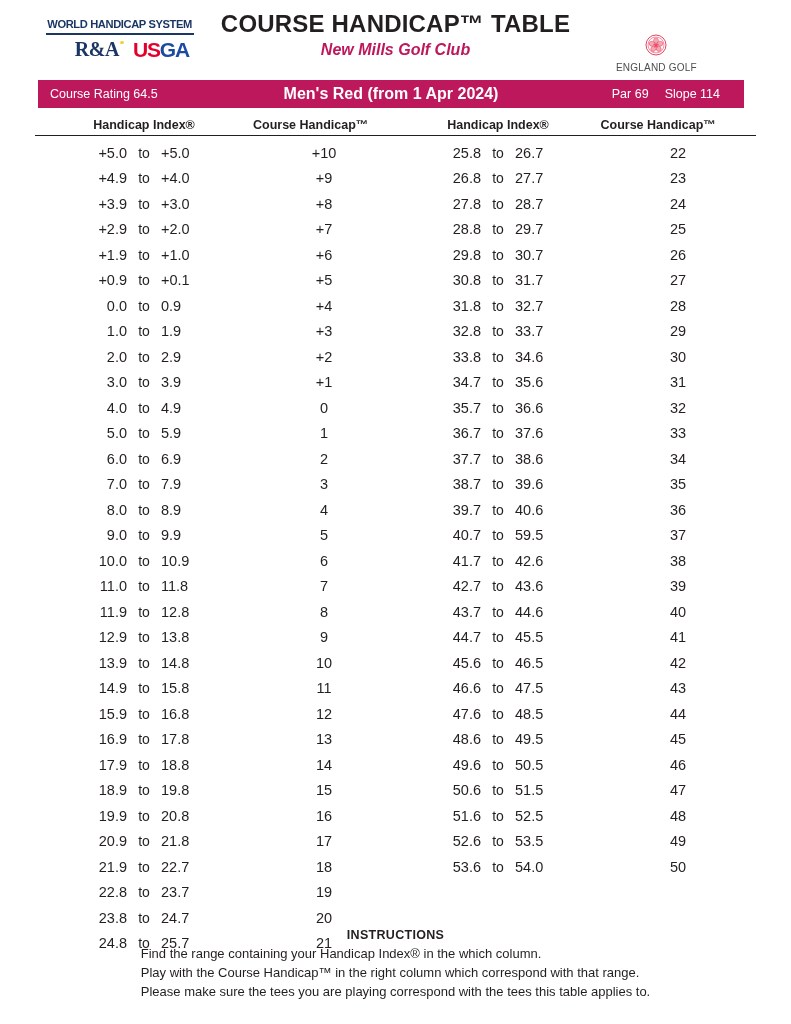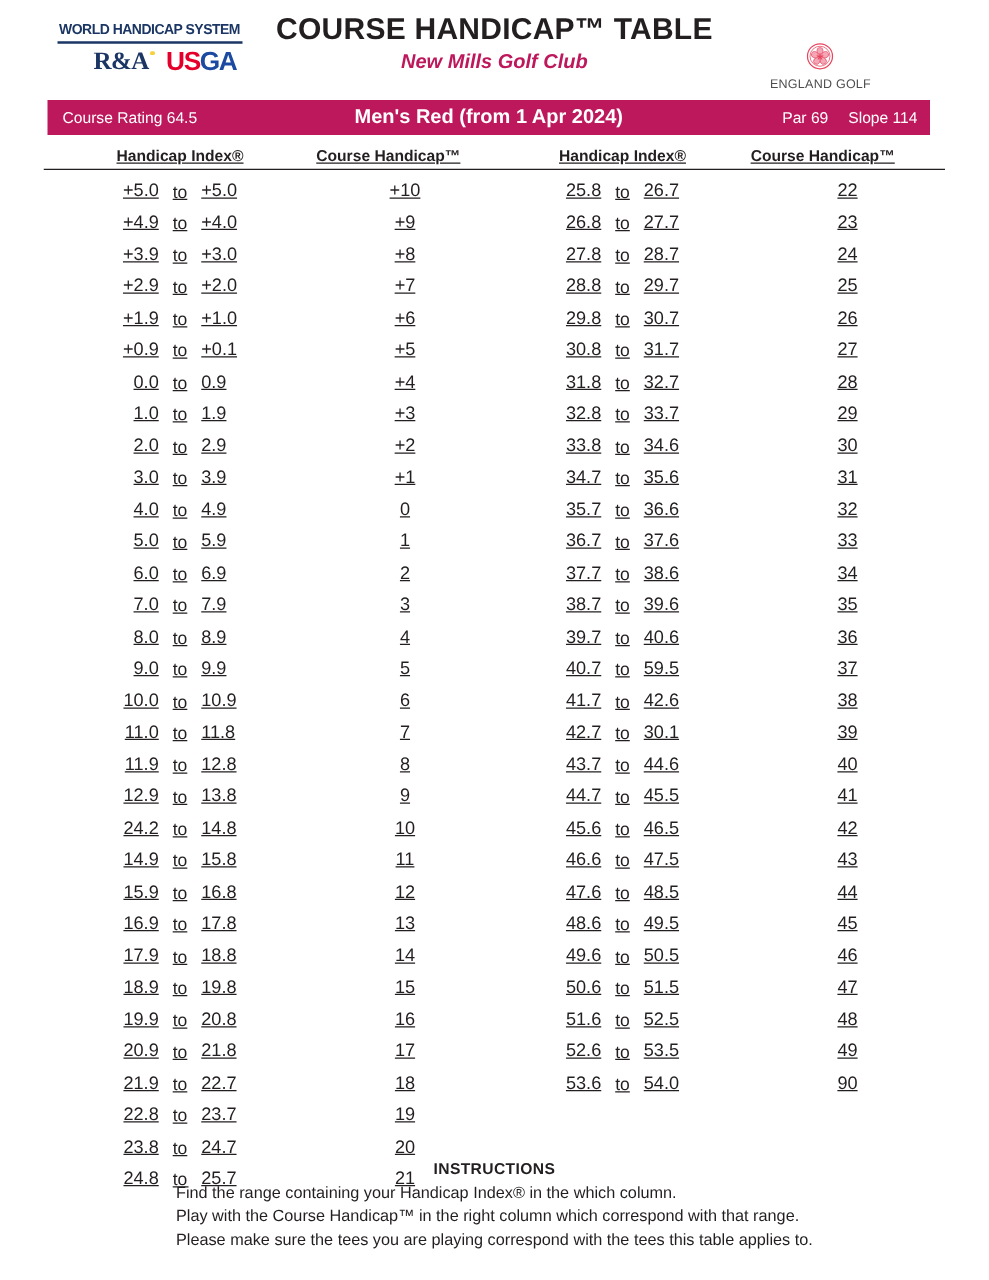--- a/index.html
+++ b/index.html
@@ -67,29 +67,28 @@
   }
   .banner-left{
     position:absolute;left:12px;top:0;height:28px;line-height:28px;
     font-size:12.5px;
   }
   .banner-center{
     position:absolute;left:0;right:0;top:0;height:28px;line-height:28px;
     text-align:center;font-size:16px;font-weight:bold;
   }
   .banner-right{
-    position:absolute;right:10px;top:0;height:28px;line-height:28px;
+    position:absolute;right:24px;top:0;height:28px;line-height:28px;
     font-size:12.5px;display:flex;gap:16px;justify-content:flex-end;
   }
 
   
   .tables{
     position:absolute;left:35px;top:118px;width:721px;
     display:flex;
-    text-decoration:underline;
   }
   .tbl{width:360.5px;}
   .tbl.right{width:360.5px;}
 
   .thead{display:flex;font-size:12.5px;font-weight:bold;padding-bottom:3px;}
   .th-index{width:218px;text-align:center;}
   .th-chcp{width:142px;text-align:left;}
   .tbl.right .th-index{width:205px;}
   .tbl.right .th-chcp{width:155px;}
 
@@ -327,21 +326,21 @@
         <div class="row">
           <div class="cell-index">
             <span class="c-from">12.9</span>
             <span class="c-to">to</span>
             <span class="c-till">13.8</span>
           </div>
           <div class="cell-chcp">9</div>
         </div>
         <div class="row">
           <div class="cell-index">
-            <span class="c-from">24.2</span>
+            <span class="c-from">13.9</span>
             <span class="c-to">to</span>
             <span class="c-till">14.8</span>
           </div>
           <div class="cell-chcp">10</div>
         </div>
         <div class="row">
           <div class="cell-index">
             <span class="c-from">14.9</span>
             <span class="c-to">to</span>
             <span class="c-till">15.8</span>
@@ -571,21 +570,21 @@
             <span class="c-from">41.7</span>
             <span class="c-to">to</span>
             <span class="c-till">42.6</span>
           </div>
           <div class="cell-chcp">38</div>
         </div>
         <div class="row">
           <div class="cell-index">
             <span class="c-from">42.7</span>
             <span class="c-to">to</span>
-            <span class="c-till">30.1</span>
+            <span class="c-till">43.6</span>
           </div>
           <div class="cell-chcp">39</div>
         </div>
         <div class="row">
           <div class="cell-index">
             <span class="c-from">43.7</span>
             <span class="c-to">to</span>
             <span class="c-till">44.6</span>
           </div>
           <div class="cell-chcp">40</div>
@@ -661,21 +660,21 @@
             <span class="c-till">53.5</span>
           </div>
           <div class="cell-chcp">49</div>
         </div>
         <div class="row">
           <div class="cell-index">
             <span class="c-from">53.6</span>
             <span class="c-to">to</span>
             <span class="c-till">54.0</span>
           </div>
-          <div class="cell-chcp">90</div>
+          <div class="cell-chcp">50</div>
         </div>
       </div>
   </div>
 
 </div>
 
 <div class="instructions">
   <div class="instr-title">INSTRUCTIONS</div>
   <div class="instr-lines" id="instr-lines"><div class="instr-line">Find the range containing your Handicap Index® in the which column.</div><div class="instr-line">Play with the Course Handicap™ in the right column which correspond with that range.</div><div class="instr-line">Please make sure the tees you are playing correspond with the tees this table applies to.</div></div>
 </div>

